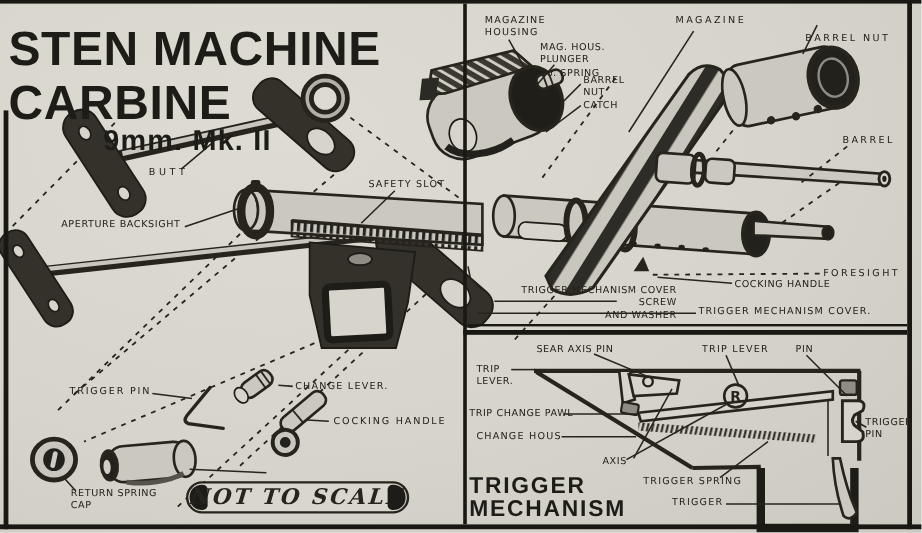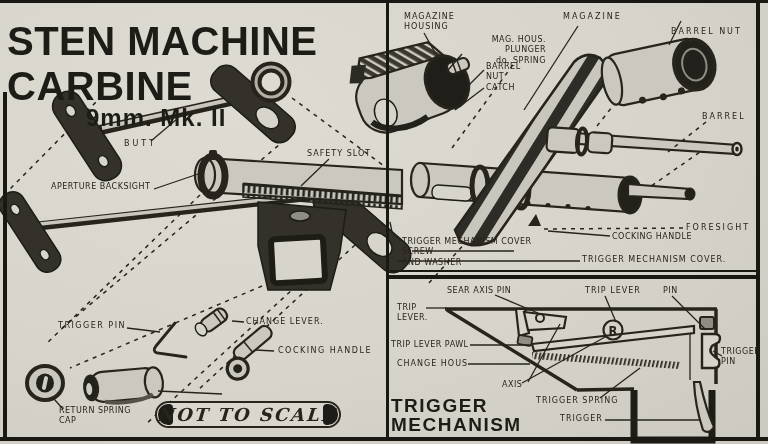--- a/index.html
+++ b/index.html
@@ -3,21 +3,21 @@
 <meta charset="utf-8">
 <style>
   html,body{margin:0;padding:0;}
   #page{position:relative;width:768px;height:444px;overflow:hidden;
     background:radial-gradient(ellipse at 30% 25%, #dedbd3 0%, #d7d4cb 55%, #ccc9c0 100%);
     font-family:"DejaVu Sans",sans-serif;color:#26241c;}
   .bar{position:absolute;background:#191813;}
   .lbl{position:absolute;font:8px "DejaVu Sans",sans-serif;letter-spacing:.5px;
        color:#26241c;white-space:pre-line;line-height:1.3;}
   .ls1{letter-spacing:1px}.ls15{letter-spacing:1.5px}.ls2{letter-spacing:2px}.ls3{letter-spacing:3px}
-  .ctr{text-align:right}.rgt{}
+  .ctr{text-align:left}.rgt{text-align:right}
   #title{position:absolute;left:7px;top:0;color:#1d1c17;line-height:.93;
          font:700 40px "Liberation Sans",sans-serif;letter-spacing:.5px;margin-top:19px;}
   #title span{display:block}
   #subtitle{position:absolute;left:86px;top:78px;color:#1d1c17;
          font:700 24px "Liberation Sans",sans-serif;letter-spacing:1px;margin-top:26px;}
   #inset-title{position:absolute;left:391px;top:396px;color:#1d1c17;white-space:pre-line;
          font:700 19px "Liberation Sans",sans-serif;letter-spacing:1.5px;line-height:1.02;}
   #banner{position:absolute;left:155px;top:401px;width:186px;height:27px;
       border:2.5px solid #26241c;border-radius:14px;background:#d9d6ce;
       display:flex;align-items:center;justify-content:center;box-sizing:border-box;}
@@ -290,21 +290,21 @@
   <div class="lbl ls1" style="left:246px;top:317px">CHANGE LEVER.</div>
   <div class="lbl ls15" style="left:278px;top:346px">COCKING HANDLE</div>
   <div class="lbl" style="left:59px;top:406px">RETURN SPRING
 CAP</div>
 
   <div class="lbl" style="left:447px;top:286px">SEAR AXIS PIN</div>
   <div class="lbl ls1" style="left:585px;top:286px">TRIP LEVER</div>
   <div class="lbl" style="left:663px;top:286px">PIN</div>
   <div class="lbl" style="left:397px;top:303px">TRIP
 LEVER.</div>
-  <div class="lbl" style="left:391px;top:340px">TRIP LEVER PAWL</div>
+  <div class="lbl" style="left:391px;top:340px">TRIP CHANGE PAWL</div>
   <div class="lbl ls1" style="left:397px;top:359px">CHANGE HOUS</div>
   <div class="lbl" style="left:502px;top:380px">AXIS</div>
   <div class="lbl ls1" style="left:536px;top:396px">TRIGGER SPRING</div>
   <div class="lbl ls1" style="left:560px;top:414px">TRIGGER</div>
   <div class="lbl" style="left:721px;top:347px">TRIGGER
 PIN</div>
 
   <div id="banner">
     <span>NOT TO SCALE</span>
   </div>

